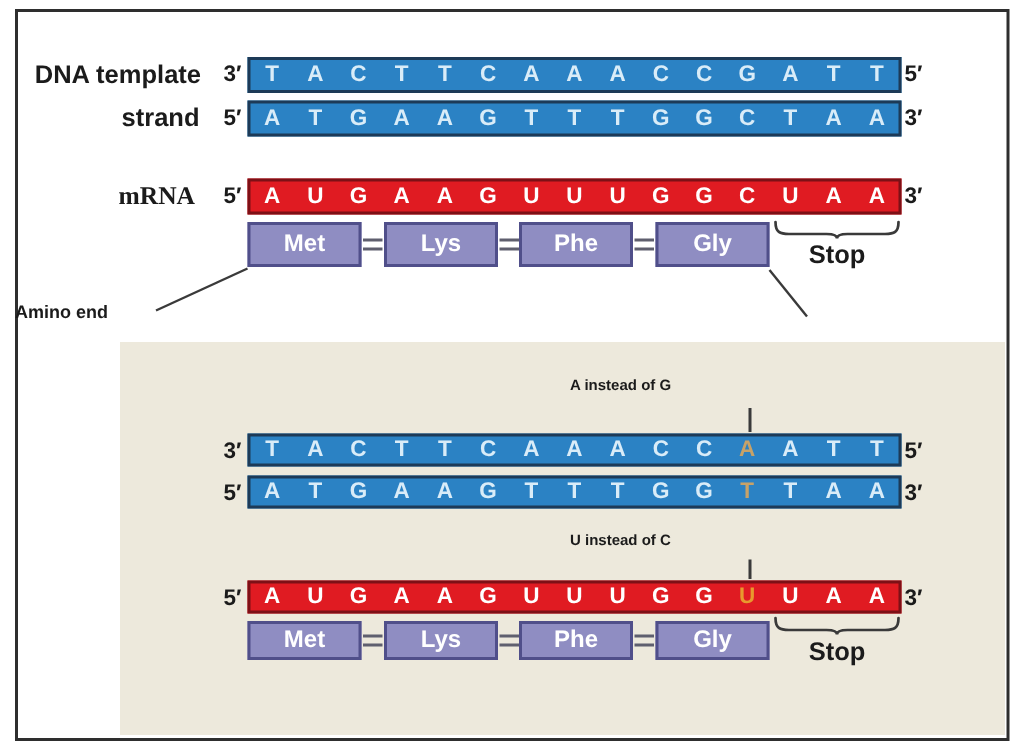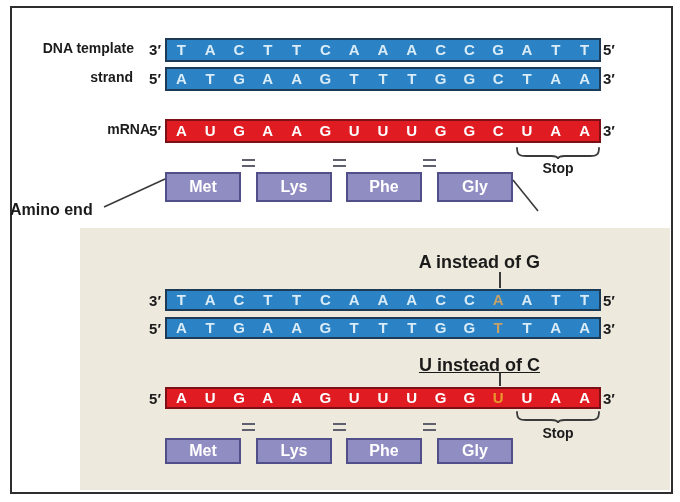--- a/index.html
+++ b/index.html
@@ -10,21 +10,21 @@
   }
   .frame{
     position:absolute;left:10px;top:6px;width:663px;height:488px;
     border:2px solid #2e2e2e;box-sizing:border-box;pointer-events:none;
   }
   .panel{
     position:absolute;left:80px;top:228px;width:590px;height:262px;
     background:var(--panel_bg,#ede9dc);
   }
   .lbl{
-    position:absolute;font-weight:bold;color:#1b1b1b;font-size:14px;
+    position:absolute;font-weight:bold;color:#1b1b1b;font-size:17px;
     white-space:nowrap;
   }
   .lbl.right{text-align:right;}
   .lbl.center{text-align:center;}
   .prime{position:absolute;font-weight:bold;color:#1b1b1b;font-size:15px;white-space:nowrap;}
   .prime.r{text-align:right;}
   .bar{
     position:absolute;display:flex;box-sizing:border-box;width:436px;
     align-items:center;
   }
@@ -33,28 +33,28 @@
   .bar .cell{
     flex:1;text-align:center;font-weight:bold;font-size:15px;line-height:20px;
   }
   .bar.dna .cell{color:#d9ecf8;}
   .bar.rna .cell{color:#ffffff;}
   .bar.dna .cell.mut{color:var(--dna_mut_letter,#c7a268);}
   .bar.rna .cell.mut{color:var(--rna_mut_letter,#e8992e);}
   .pbox{
     position:absolute;width:76px;background:var(--protein_fill,#8f8dc2);
     border:2px solid var(--protein_border,#504f8a);box-sizing:border-box;
-    color:#ffffff;font-weight:bold;font-size:16px;text-align:center;margin-top:24px;
+    color:#ffffff;font-weight:bold;font-size:16px;text-align:center;
   }
   .pconn{
     position:absolute;width:13px;height:8px;box-sizing:border-box;
     border-top:2px solid #5f5f6e;border-bottom:2px solid #5f5f6e;
   }
   .vline{position:absolute;width:2px;background:#3a3a3a;}
-  .annot{position:absolute;font-weight:bold;color:#1b1b1b;font-size:18px;text-align:right;white-space:nowrap;}
+  .annot{position:absolute;font-weight:bold;color:#1b1b1b;font-size:10px;text-align:left;white-space:nowrap;}
   .caption{position:absolute;font-weight:bold;color:#1b1b1b;font-size:16.5px;white-space:nowrap;}
   svg{position:absolute;overflow:visible;}
 </style>
 </head>
 <body>
 
 <div id="canvas">
 
   <div class="panel"></div>
 
@@ -97,21 +97,21 @@
       <span class="cell">T</span>
       <span class="cell">G</span>
       <span class="cell">G</span>
       <span class="cell">C</span>
       <span class="cell">T</span>
       <span class="cell">A</span>
       <span class="cell">A</span>
     </div>
   <div class="prime" style="left:603px;top:70px;">3′</div>
 
-  <div class="lbl right" style="left:20px;top:121px;width:130px;">mRNA</div>
+  <div class="lbl right" style="left:0;top:121px;width:130px;font-family:Liberation Serif, serif;">mRNA</div>
   <div class="prime r" style="left:131px;top:122px;width:30px;">5′</div>
   <div class="bar rna" style="left:165px;top:119px;height:24px;">
       <span class="cell">A</span>
       <span class="cell">U</span>
       <span class="cell">G</span>
       <span class="cell">A</span>
       <span class="cell">A</span>
       <span class="cell">G</span>
       <span class="cell">U</span>
       <span class="cell">U</span>
@@ -134,21 +134,21 @@
   <div class="pbox" style="left:437px;top:148px;height:30px;line-height:26px;">Gly</div>
 
   <svg style="left:515px;top:146px;" width="86" height="14" viewBox="0 0 86 14">
     <path d="M2,2 C2,9 5,10 11,10 L36,10 C41,10 43,11 43,13 C43,11 45,10 50,10 L75,10 C81,10 84,9 84,2" fill="none" stroke="#3a3a3a" stroke-width="1.8" stroke-linecap="round"></path>
   </svg>
   <div class="lbl center" style="left:515px;top:160px;width:86px;">Stop</div>
 
   <svg style="left:98px;top:176px;" width="70" height="34">
     <line x1="6" y1="31" x2="67" y2="3" stroke="#3a3a3a" stroke-width="1.6"></line>
   </svg>
-  <div class="lbl" style="left:10px;top:201px;font-size:16px;">Amino end</div>
+  <div class="lbl" style="left:10px;top:201px;font-size:12px;">Amino end</div>
 
   <svg style="left:506px;top:178px;" width="38" height="36">
     <line x1="7" y1="2" x2="32" y2="33" stroke="#3a3a3a" stroke-width="1.6"></line>
   </svg>
 
   <div class="annot" style="left:380px;top:252px;width:160px;">A instead of G</div>
   <div class="vline" style="left:499px;top:272px;height:16px;"></div>
 
   <div class="prime r" style="left:131px;top:292px;width:30px;">3′</div>
   <div class="bar dna" style="left:165px;top:289px;height:22px;">
@@ -183,21 +183,21 @@
       <span class="cell">T</span>
       <span class="cell">G</span>
       <span class="cell">G</span>
       <span class="cell mut">T</span>
       <span class="cell">T</span>
       <span class="cell">A</span>
       <span class="cell">A</span>
     </div>
   <div class="prime" style="left:603px;top:320px;">3′</div>
 
-  <div class="annot" style="left:380px;top:355px;width:160px;text-decoration:underline;">U instead of C</div>
+  <div class="annot" style="left:380px;top:355px;width:160px;">U instead of C</div>
   <div class="vline" style="left:499px;top:373px;height:13px;"></div>
 
   <div class="prime r" style="left:131px;top:390px;width:30px;">5′</div>
   <div class="bar rna" style="left:165px;top:387px;height:22px;">
       <span class="cell">A</span>
       <span class="cell">U</span>
       <span class="cell">G</span>
       <span class="cell">A</span>
       <span class="cell">A</span>
       <span class="cell">G</span>

